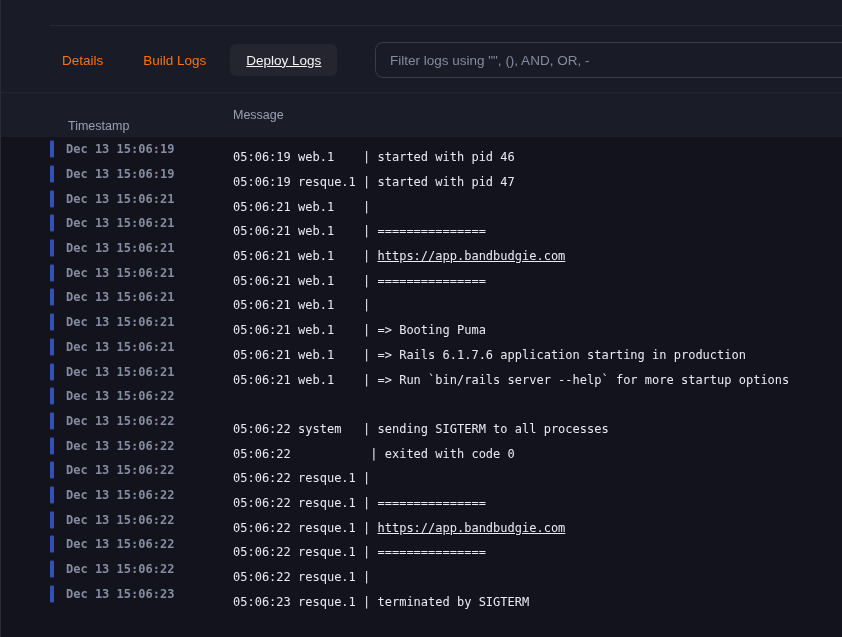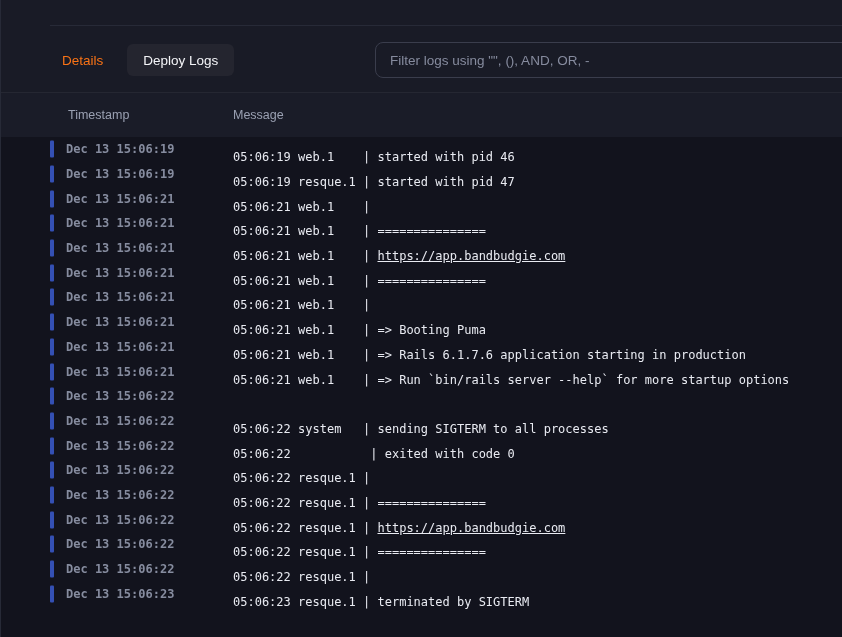--- a/index.html
+++ b/index.html
@@ -7,31 +7,31 @@
        font-family:"Liberation Sans",sans-serif;}
   .left-edge{position:absolute;left:0;top:0;bottom:0;width:1px;background:#272a37;z-index:5;}
 
   
   .topbar{position:absolute;top:0;left:0;right:0;height:92px;background:#191b26;}
   .topbar-divider{position:absolute;top:25px;left:50px;right:0;height:1px;background:#272a37;}
   .tabs{position:absolute;top:44px;left:46px;display:flex;gap:8px;align-items:center;}
   .tab{height:32px;padding:0 16px;display:flex;align-items:center;border:none;background:transparent;
        color:#f97316;font-size:13.5px;font-weight:500;border-radius:6px;cursor:pointer;
        font-family:inherit;white-space:nowrap;}
-  .tab.active{background:#24252f;color:#f4f5f8;}
+  .tab.active{background:#24252f;color:#f4f5f8;text-decoration:underline;}
   .filter-input{position:absolute;top:42px;left:375px;width:487px;height:36px;box-sizing:border-box;
        background:#191b26;border:1px solid #3a3d4c;border-radius:8px;color:#e9ebf2;
        padding:0 14px;font-size:13.5px;font-family:inherit;outline:none;}
   .filter-input::placeholder{color:#868b9e;}
 
   
   .table-header{position:absolute;top:92px;left:0;right:0;height:45px;background:#1a1c28;
        border-top:1px solid rgba(255,255,255,0.05);box-sizing:border-box;}
   .col-label{position:absolute;top:50%;transform:translateY(-50%);color:#9aa0b2;font-size:12.5px;}
-  .col-ts{left:68px;}
+  .col-ts{left:68px;margin-top:11px;}
   .col-msg{left:233px;}
 
   
   .rows{position:absolute;top:137px;left:0;right:0;bottom:0;background:#12131d;}
   .log-row{position:relative;height:24.7px;}
   .bar{position:absolute;left:50px;top:50%;transform:translateY(-50%);width:4px;height:17px;
        background:#3450b4;border-radius:1px;}
   .ts{position:absolute;left:66px;top:50%;transform:translateY(-50%);
        font-family:"DejaVu Sans Mono",monospace;font-size:12px;color:#868c9f;white-space:pre;font-weight:bold;}
   .msg{position:absolute;left:233px;top:50%;transform:translateY(-50%);
@@ -41,20 +41,21 @@
 </head>
 <body>
 
 <div class="app">
   <div class="left-edge"></div>
 
   <div class="topbar">
     <div class="topbar-divider"></div>
     <div class="tabs">
         <button class="tab">Details</button>
+        <button class="tab">Build Logs</button>
         <button class="tab active">Deploy Logs</button>
       </div>
     <input class="filter-input" type="text" placeholder="Filter logs using &quot;&quot;, (), AND, OR, -" style="">
   </div>
 
   <div class="table-header">
     <span class="col-label col-ts">Timestamp</span>
     <span class="col-label col-msg">Message</span>
   </div>
 

